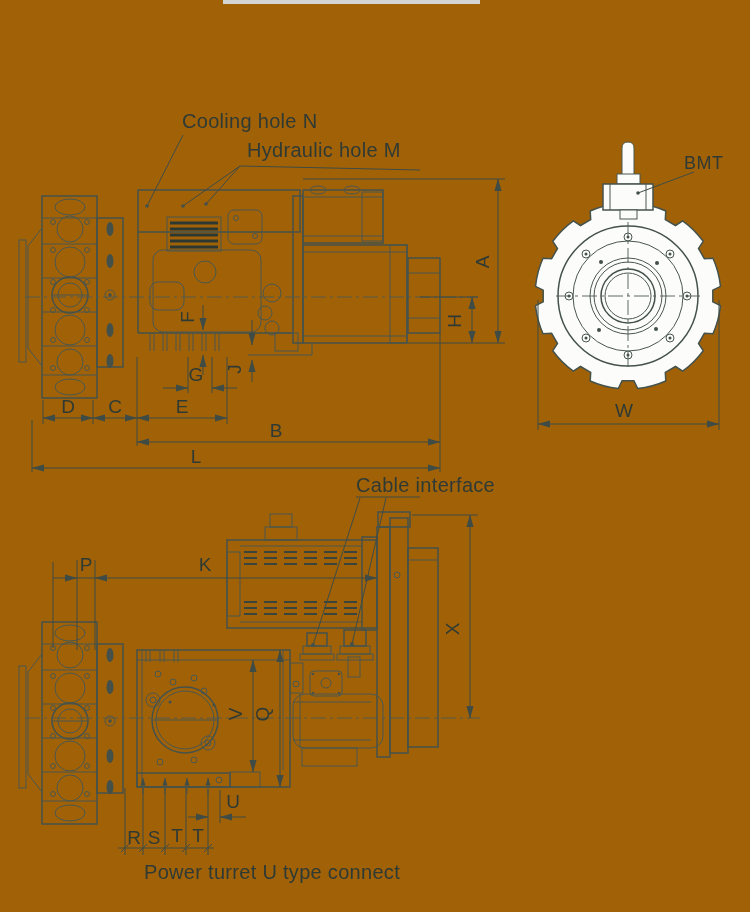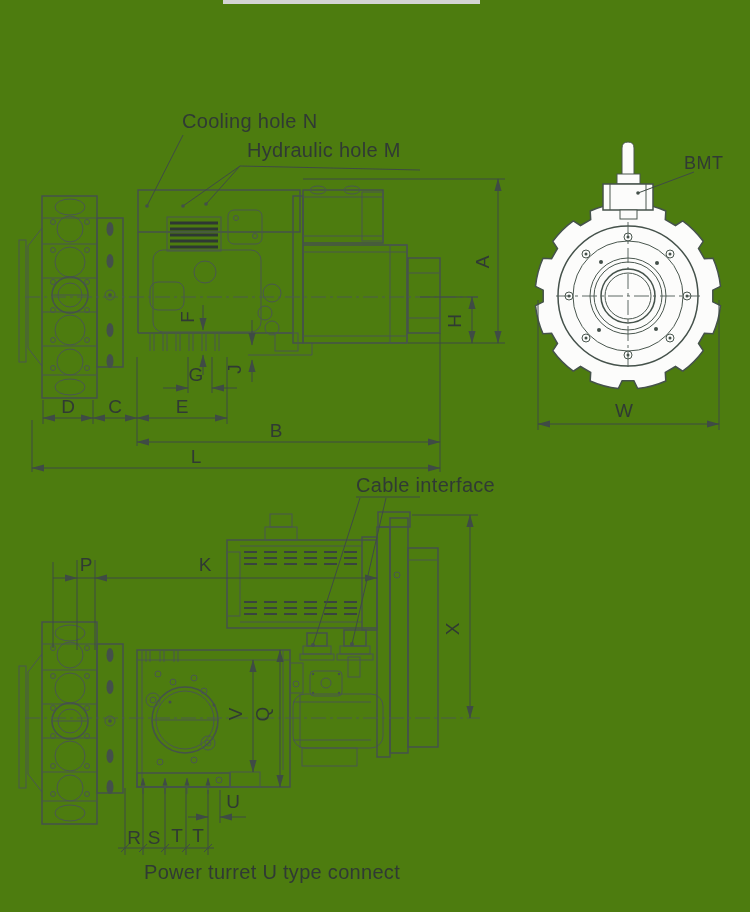--- a/index.html
+++ b/index.html
@@ -1,16 +1,16 @@
 <!DOCTYPE html>
 <html><head>
 <meta charset="utf-8">
 <style>
   html,body{margin:0;padding:0;background:#ffffff;}
-  .drawing{position:relative;width:750px;height:912px;background:#4d7c0f;overflow:hidden;}
+  .drawing{position:relative;width:750px;height:912px;background:#a16207;overflow:hidden;}
   svg{display:block;}
   text{font-family:"Liberation Sans",sans-serif;fill:#303a34;}
   .cap{font-size:20px;letter-spacing:0.3px;}
   .dim{font-size:19px;}
   .bmt{font-size:18px;letter-spacing:0.5px;}
   .o{stroke:#45524b;stroke-width:1.5;fill:none;}
   .t{stroke:#4a574f;stroke-width:1;fill:none;}
   .d{stroke:#3f4b45;stroke-width:1;fill:none;}
   .cl{stroke:#4d5a52;stroke-width:0.9;fill:none;stroke-dasharray:15 4 3 4;}
   .dash{stroke:#39443e;stroke-width:2.2;fill:none;stroke-dasharray:13 7;}

